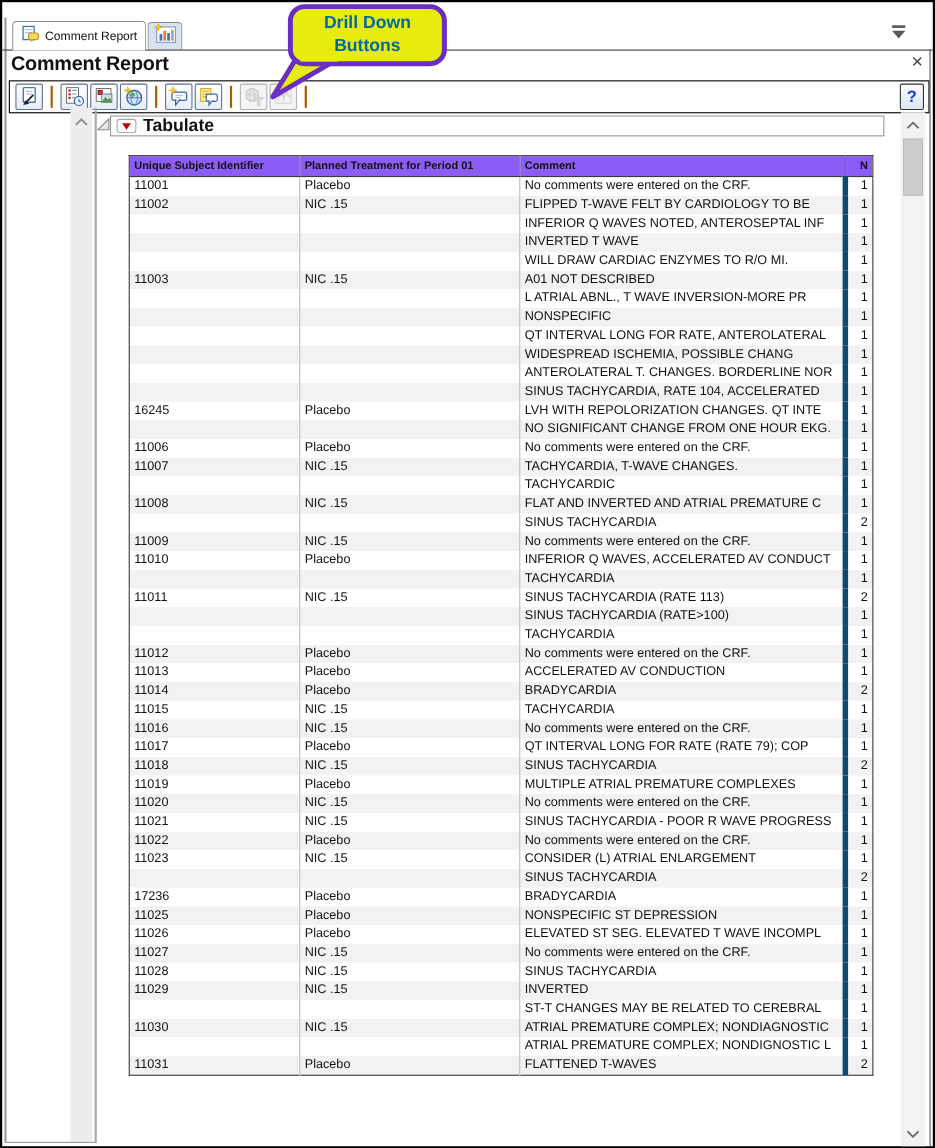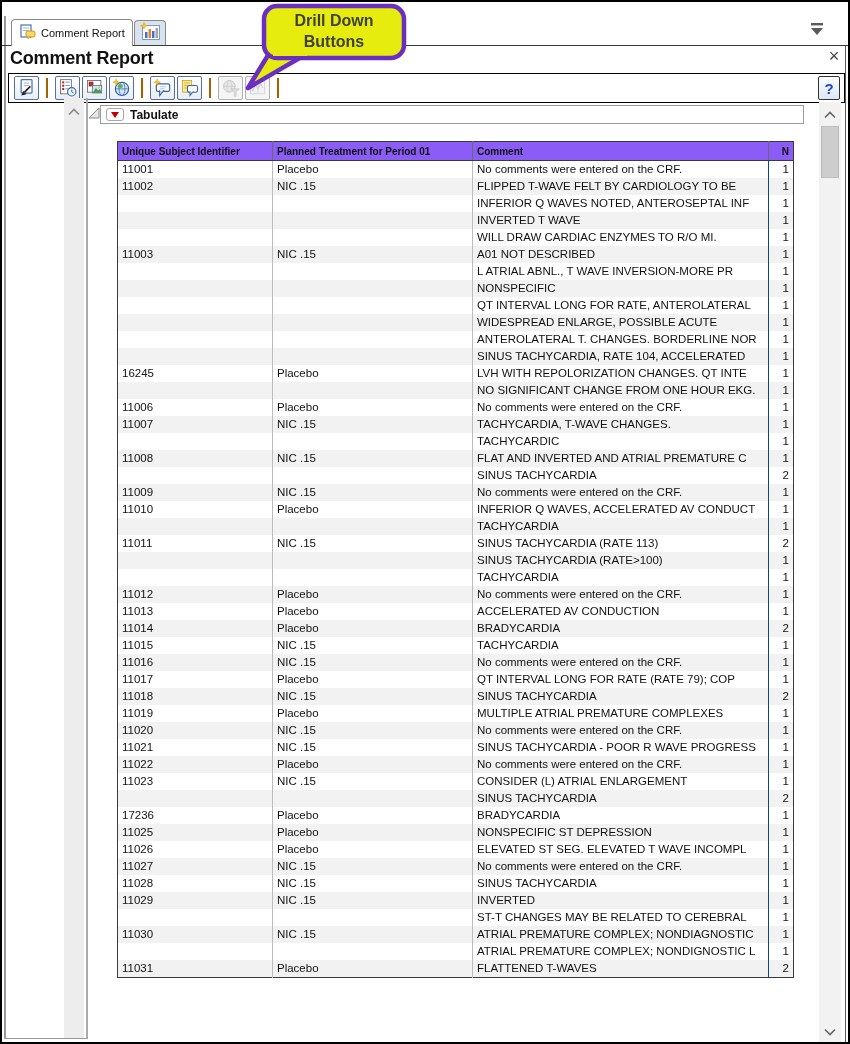--- a/index.html
+++ b/index.html
@@ -42,31 +42,31 @@
   .lscroll .arrow{position:absolute;left:4px;top:4px;}
   .left-divider{position:absolute;left:84px;top:96px;width:2px;height:941px;background:#ababab;}
   
   .disclosure{position:absolute;left:85px;top:104px;width:14px;height:14px;}
   .outline-bar{position:absolute;left:98px;top:103px;width:704px;height:19px;border:1px solid #9a9a9a;
                background:#fff;display:flex;align-items:center;padding-left:5px;}
   .red-menu-btn{width:18px;height:13px;background:#fff;border:1px solid #a8a8a8;border-radius:3px;
                 display:flex;align-items:center;justify-content:center;}
   .red-tri{width:0;height:0;border-left:4px solid transparent;border-right:4px solid transparent;
            border-top:6px solid #c00000;}
-  .outline-title{font-size:12px;font-weight:bold;margin-left:6px;}
+  .outline-title{font-size:16px;font-weight:bold;margin-left:6px;}
   
   .report-table{position:absolute;left:115px;top:139px;border-collapse:collapse;table-layout:fixed;
                 width:676px;border:1px solid #3a3a3a;background:#fff;}
   .report-table th{height:19px;background:#8b5cf6;font-size:10px;font-weight:bold;text-align:left;
                    padding:0 4px;border-right:1px solid #6a6a6a;border-bottom:1px solid #3a3a3a;
                    white-space:nowrap;overflow:hidden;}
   .report-table th:last-child{border-right:none;text-align:right;}
   .report-table td{height:17px;font-size:11.5px;padding:0 4px;border-right:1px solid #bcbcbc;
                    white-space:nowrap;overflow:hidden;line-height:17px;}
-  .report-table td:nth-child(3){border-right:1px solid #0c4a6e;}
+  .report-table td:nth-child(3){border-right:5px solid #0c4a6e;}
   .report-table td:last-child{border-right:none;text-align:right;}
   .report-table tbody tr:nth-child(even) td{background:#f2f2f2;}
   .c1{width:155px;} .c2{width:200px;} .c3{width:296px;} .c4{width:25px;}
   
   .rscroll{position:absolute;left:817px;top:100px;width:22px;height:941px;background:#f2f2f2;}
   .rscroll .arrow-up{position:absolute;left:5px;top:3px;}
   .rscroll .thumb{position:absolute;left:2px;top:24px;width:18px;height:52px;background:#cdcdcd;border:1px solid #bdbdbd;}
   .rscroll .arrow-down{position:absolute;left:5px;bottom:3px;}
   
   .callout-svg{position:absolute;left:215px;top:0;width:200px;height:98px;z-index:10;pointer-events:none;}
@@ -282,21 +282,21 @@
         </tr>
         <tr>
           <td></td>
           <td></td>
           <td>QT INTERVAL LONG FOR RATE, ANTEROLATERAL</td>
           <td>1</td>
         </tr>
         <tr>
           <td></td>
           <td></td>
-          <td>WIDESPREAD ENLARGE, POSSIBLE ACUTE</td>
+          <td>WIDESPREAD ISCHEMIA, POSSIBLE CHANG</td>
           <td>1</td>
         </tr>
         <tr>
           <td></td>
           <td></td>
           <td>ANTEROLATERAL T. CHANGES. BORDERLINE NOR</td>
           <td>1</td>
         </tr>
         <tr>
           <td></td>
@@ -535,18 +535,18 @@
           <polyline points="1,1.5 6,6.5 11,1.5" fill="none" stroke="#666" stroke-width="1.6"></polyline>
         </svg>
     </span>
   </div>
 
   <svg class="callout-svg" viewBox="0 0 200 98">
     <polygon points="53,50 93,50 31,86" fill="#e6ec0e" stroke="#6a2ec2" stroke-width="4.5" stroke-linejoin="round"></polygon>
     <rect x="47" y="4" width="140" height="52" rx="13" fill="#e6ec0e" stroke="#6a2ec2" stroke-width="4.5"></rect>
     <rect x="56" y="44" width="34" height="10" fill="#e6ec0e"></rect>
   </svg>
-  <div class="callout-text" style="color:#404040;">
+  <div class="callout-text" style="color:#0369a1;">
     <div>Drill Down</div>
     <div>Buttons</div>
   </div>
 
 </div>
 
 </body></html>

